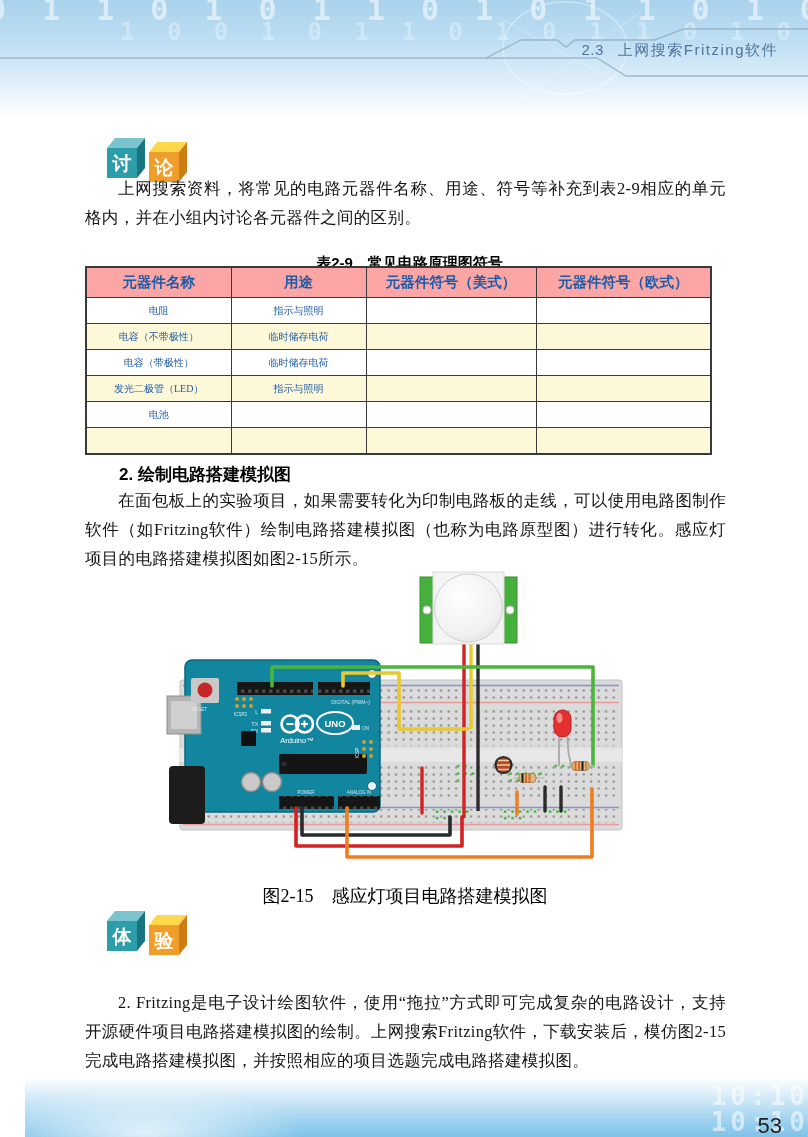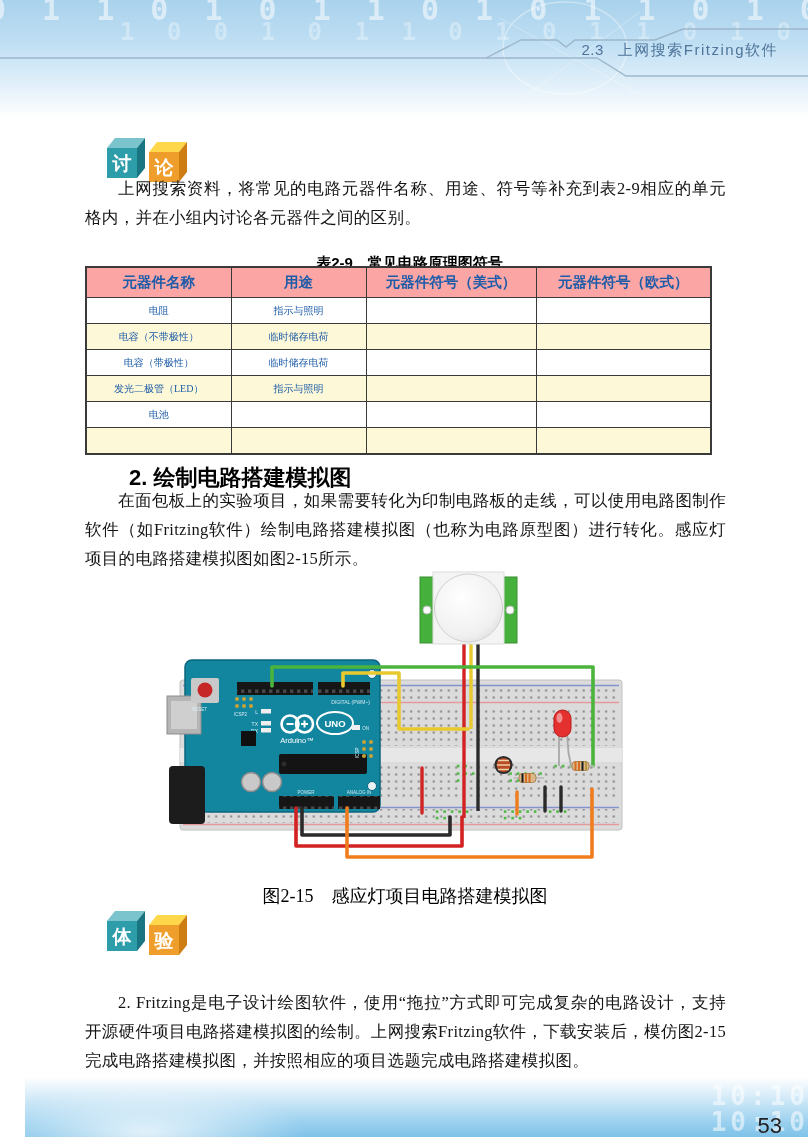--- a/index.html
+++ b/index.html
@@ -29,21 +29,21 @@
           font-family:"Liberation Sans",sans-serif;font-weight:bold;font-size:15px;color:#000;}
   table.symbol{position:absolute;left:85px;top:266px;width:625px;border-collapse:collapse;
           table-layout:fixed;border:2px solid #3a3a3a;text-align:center;color:#1d5ca8;}
   table.symbol th{background:#fca5a5;font-family:"Liberation Sans",sans-serif;font-weight:bold;
           font-size:14.5px;height:29px;border:1px solid #3a3a3a;padding:0;}
   table.symbol td{font-family:"Liberation Serif",serif;font-size:10px;height:25px;
           border:1px solid #3a3a3a;padding:0;background:#ffffff;}
   table.symbol tr.alt td{background:#fdf8d8;}
 
   .sec-heading{position:absolute;left:85px;top:463px;width:641px;margin:0;
-          font-family:"Liberation Sans",sans-serif;font-weight:bold;font-size:22px;
+          font-family:"Liberation Sans",sans-serif;font-weight:bold;font-size:17px;
           color:#000;text-indent:2em;}
 
   
   .figure-wrap{position:absolute;left:85px;top:568px;width:640px;height:312px;}
   .fig-caption{position:absolute;left:85px;top:884px;width:640px;margin:0;text-align:center;
           font-family:"Liberation Serif",serif;font-size:18px;color:#000;}
 
   
   .badge{position:absolute;left:99px;}
   .badge.discuss{top:130px;}

